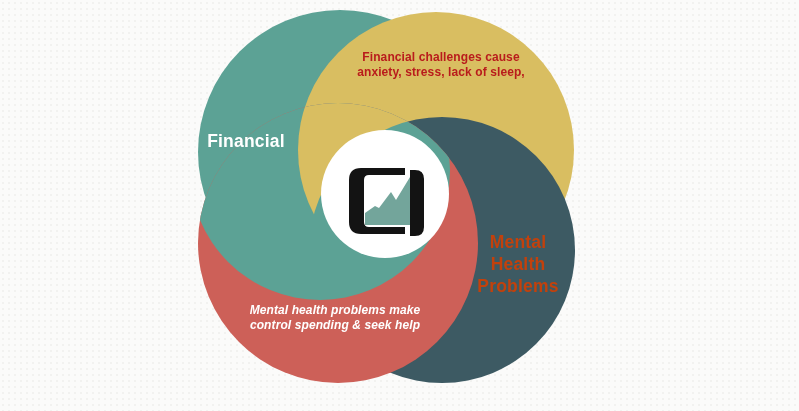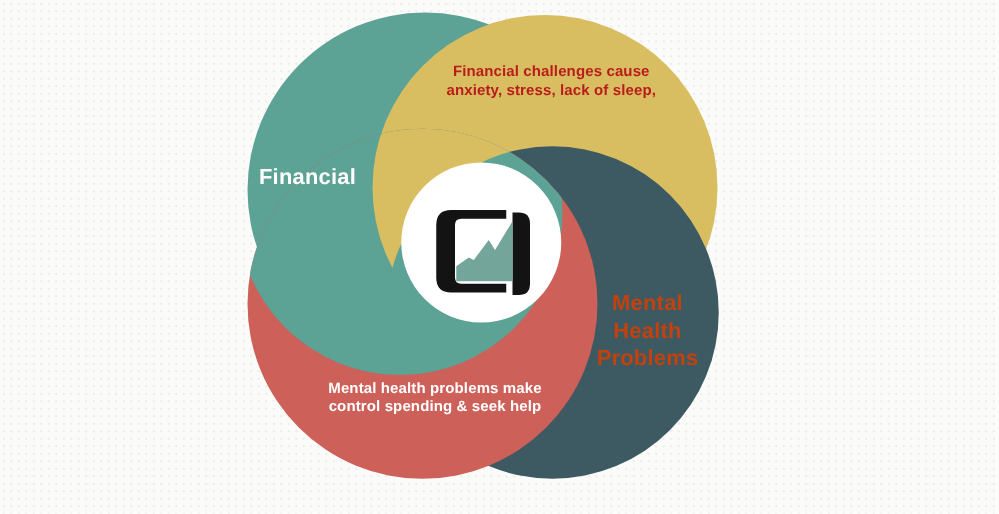--- a/index.html
+++ b/index.html
@@ -15,21 +15,21 @@
     position: absolute;
     text-align: center;
     font-weight: 700;
     color: #ffffff;
   }
   .vtitle { font-size: 17.5px; line-height: 21px; letter-spacing: 0.2px; }
   .vpara  { font-size: 12px;   line-height: 15px; letter-spacing: 0.1px; }
   .label-financial   { left: 146px; top: 131px; width: 200px; }
   .text-yellow       { left: 316px; top: 50px;  width: 250px; }
   .label-mental      { left: 443px; top: 231px; width: 150px; line-height: 22px; }
-  .text-red          { left: 223px; top: 303px; width: 250px; }
+  .text-red          { left: 210px; top: 303px; width: 250px; font-style: italic; }
   .icon-svg { position: absolute; left: 346px; top: 158px; }
 </style>
 </head>
 <body>
 
 <div class="stage">
 
   <svg class="venn" width="799" height="411" viewBox="0 0 799 411">
     <defs>
       <pattern id="dots" width="6" height="6" patternUnits="userSpaceOnUse">

